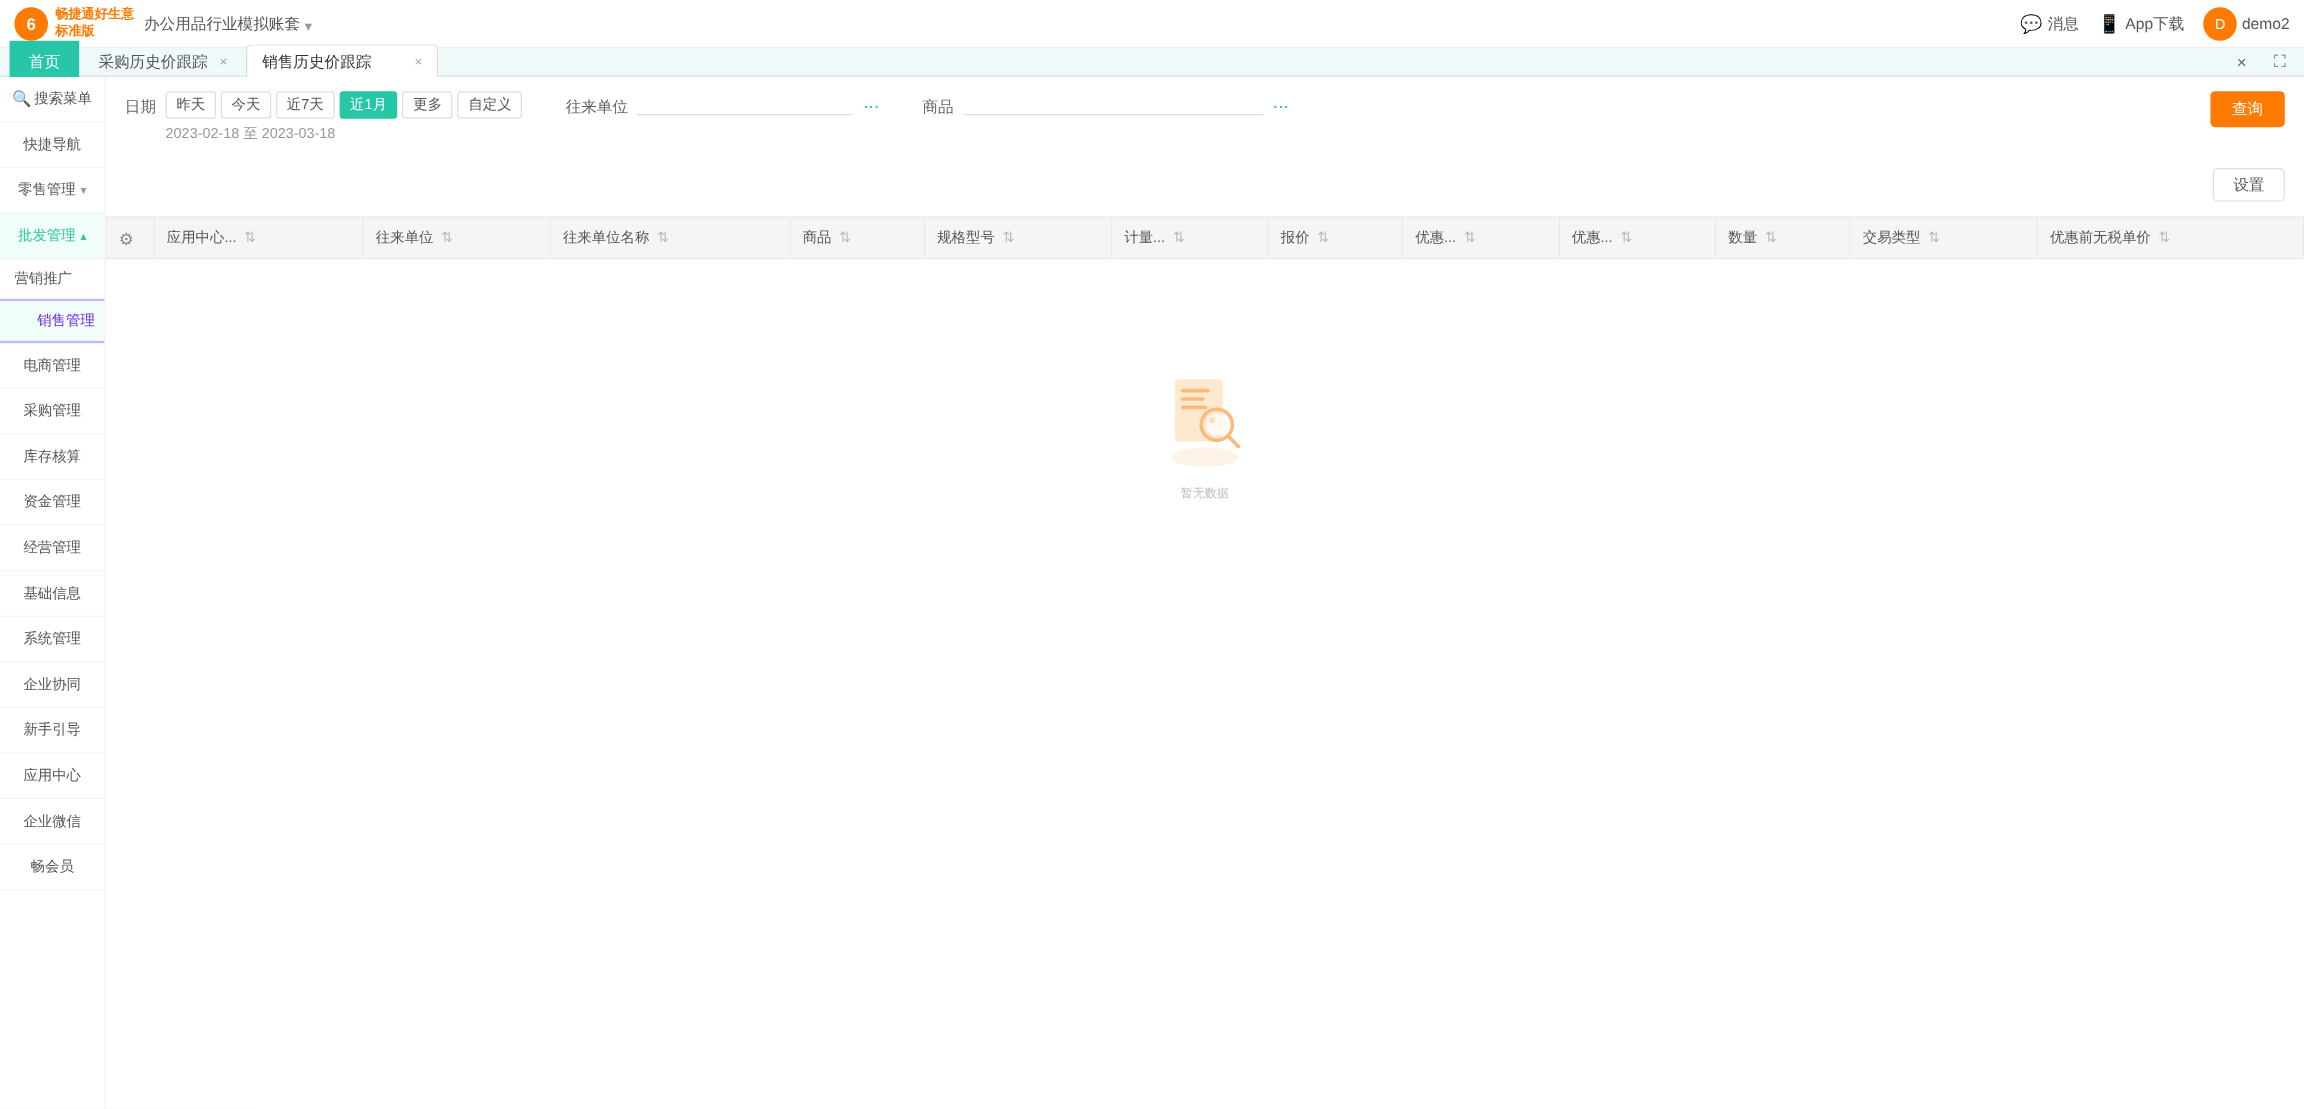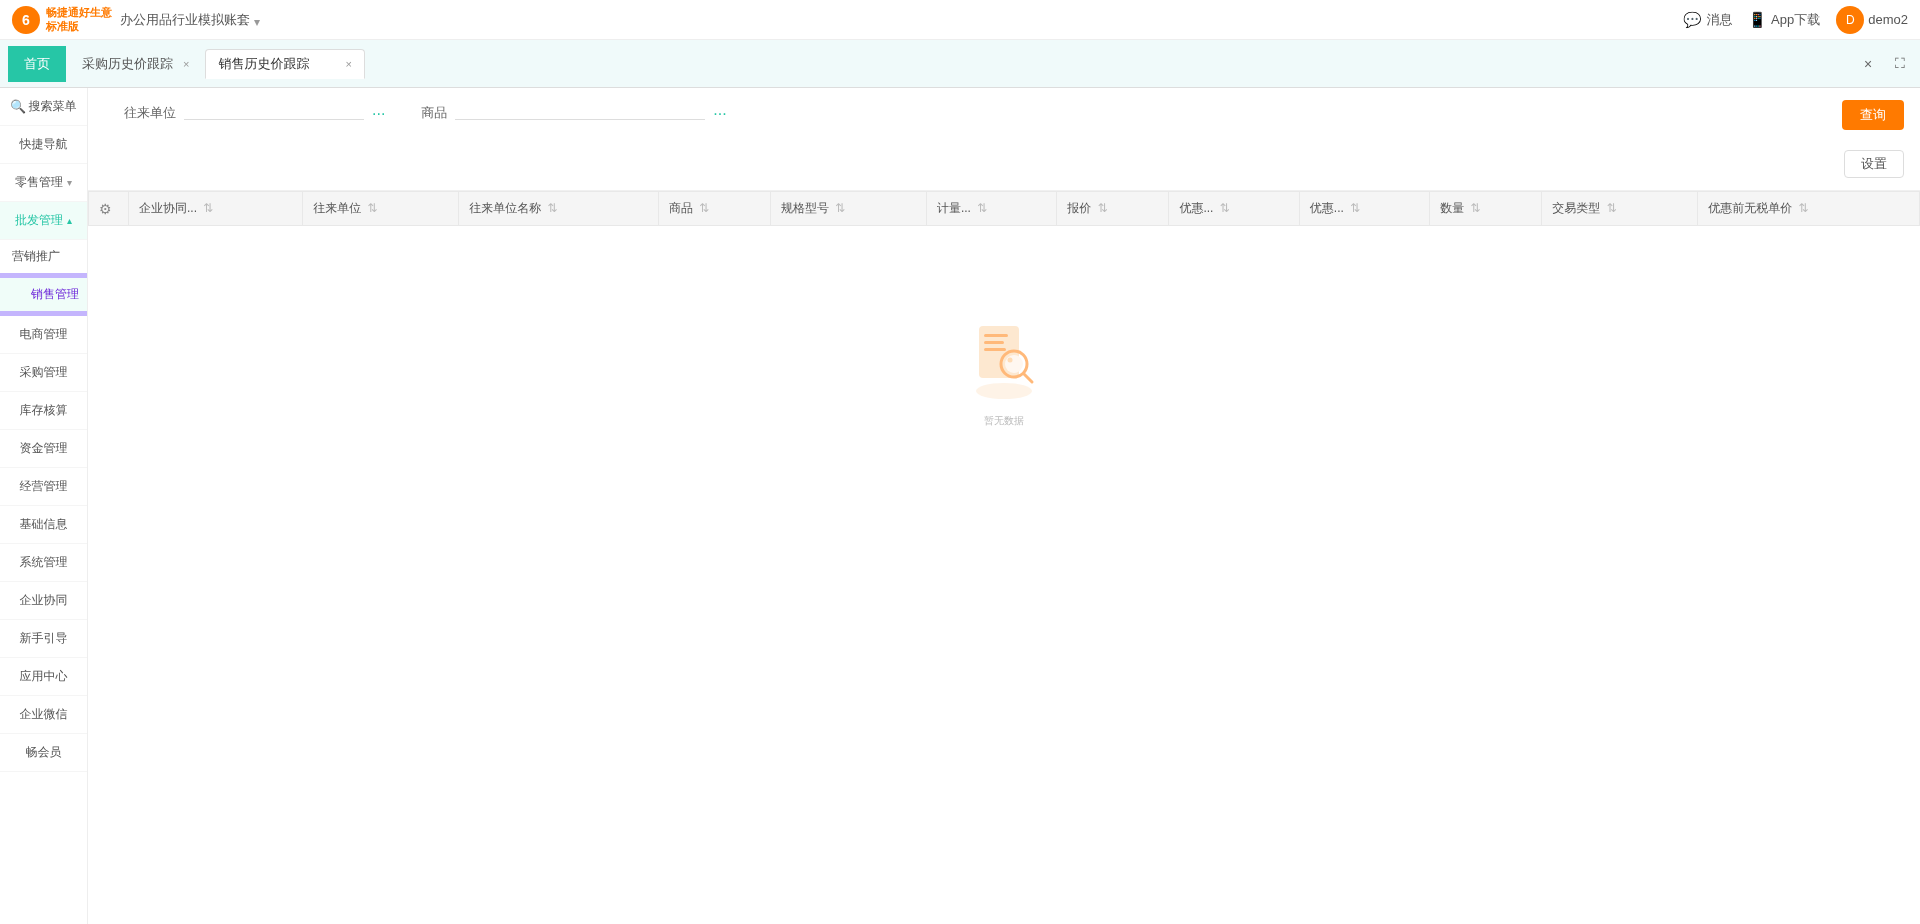--- a/index.html
+++ b/index.html
@@ -71,21 +71,21 @@
       background: #ff7a00;
       display: flex;
       align-items: center;
       justify-content: center;
       color: white;
       font-size: 12px;
     }
 
     
     .tab-bar {
-      height: 48px;
+      height: 24px;
       background: #f0fafa;
       display: flex;
       align-items: center;
       padding: 0 8px;
       border-bottom: 1px solid #ddd;
       flex-shrink: 0;
     }
     .tab-item {
       height: 30px;
       display: flex;
@@ -172,21 +172,21 @@
     .sidebar-item.has-sub {
       gap: 4px;
     }
     .sidebar-sub-item {
       padding: 8px 8px;
       font-size: 12px;
       color: #555;
       cursor: pointer;
       text-align: left;
       padding-left: 12px;
-      border-bottom: 5px solid #c4b5fd;
+      border-bottom: 2px solid #c4b5fd;
     }
     .sidebar-sub-item.active-sub {
       color: #26c6a6;
     }
 
     
     .content-area {
       flex: 1;
       background: #fff;
       overflow: auto;
@@ -494,20 +494,34 @@
     </div>
     <div class="sidebar-item">
       <span>畅会员</span>
     </div>
   </div>
 
   <div class="content-area">
 
 
     <div class="filter-bar">
+      <div class="filter-group">
+        <span class="filter-label">日期</span>
+        <div>
+          <div class="date-buttons">
+            <button class="date-btn">昨天</button>
+            <button class="date-btn">今天</button>
+            <button class="date-btn">近7天</button>
+            <button class="date-btn active">近1月</button>
+            <button class="date-btn">更多</button>
+            <button class="date-btn">自定义</button>
+          </div>
+          <div class="date-range">2023-02-18 至 2023-03-18</div>
+        </div>
+      </div>
 
       <div class="filter-group" style="margin-left:20px;">
         <span class="filter-label">往来单位</span>
         <div class="filter-input-group">
           <input type="text" class="filter-input" style="width: 180px;">
           <span class="filter-dots">...</span>
         </div>
       </div>
 
       <div class="filter-group" style="margin-left:20px;">
@@ -527,21 +541,21 @@
     </div>
 
     <div class="table-area">
       <table class="data-table">
         <thead>
           <tr>
             <th class="th-gear">
               <span class="gear-icon-th">⚙</span>
             </th>
             <th>
-              <span>企业协同...</span>
+              <span>应用中心...</span>
               <span class="sort-arrows">⇅</span>
             </th>
             <th>
               <span>往来单位</span>
               <span class="sort-arrows">⇅</span>
             </th>
             <th>
               <span>往来单位名称</span>
               <span class="sort-arrows">⇅</span>
             </th>

